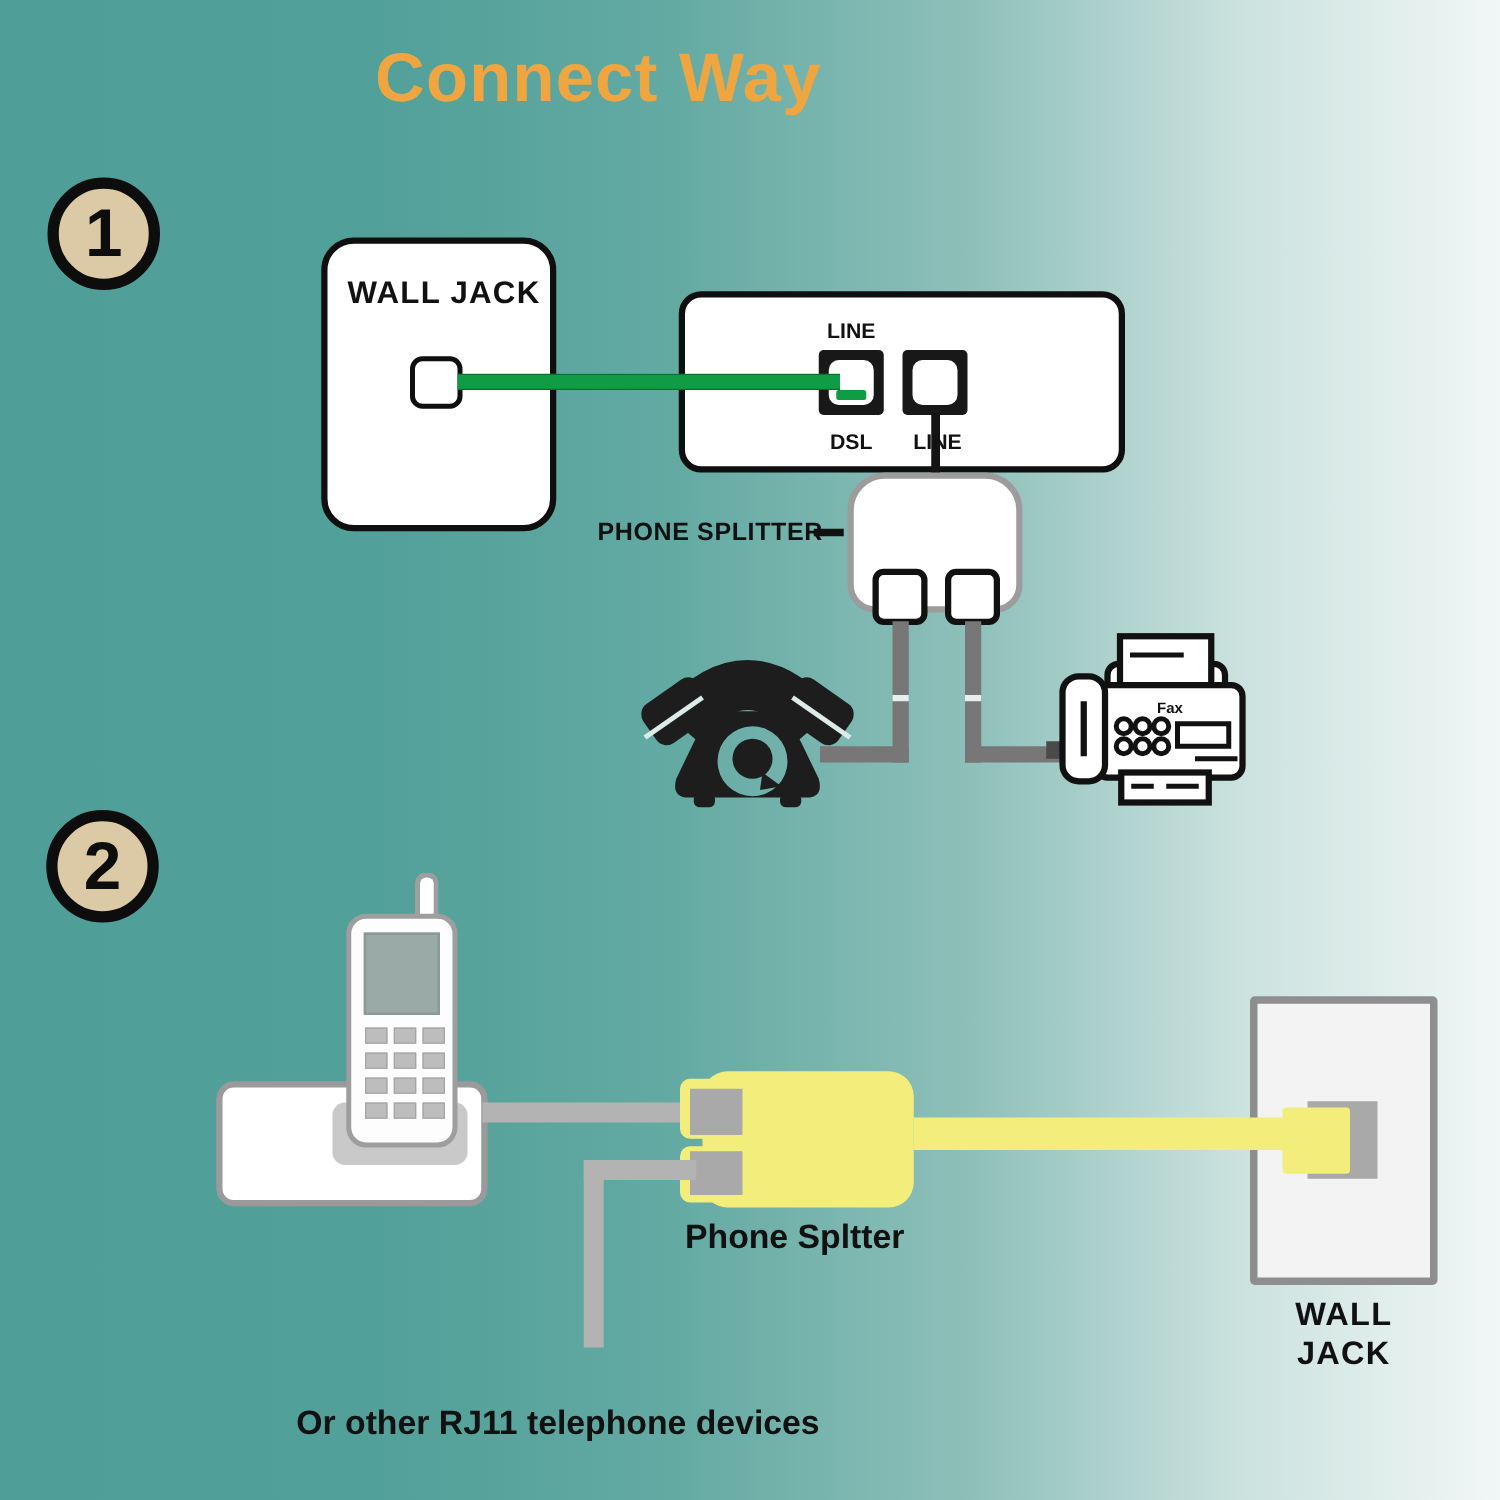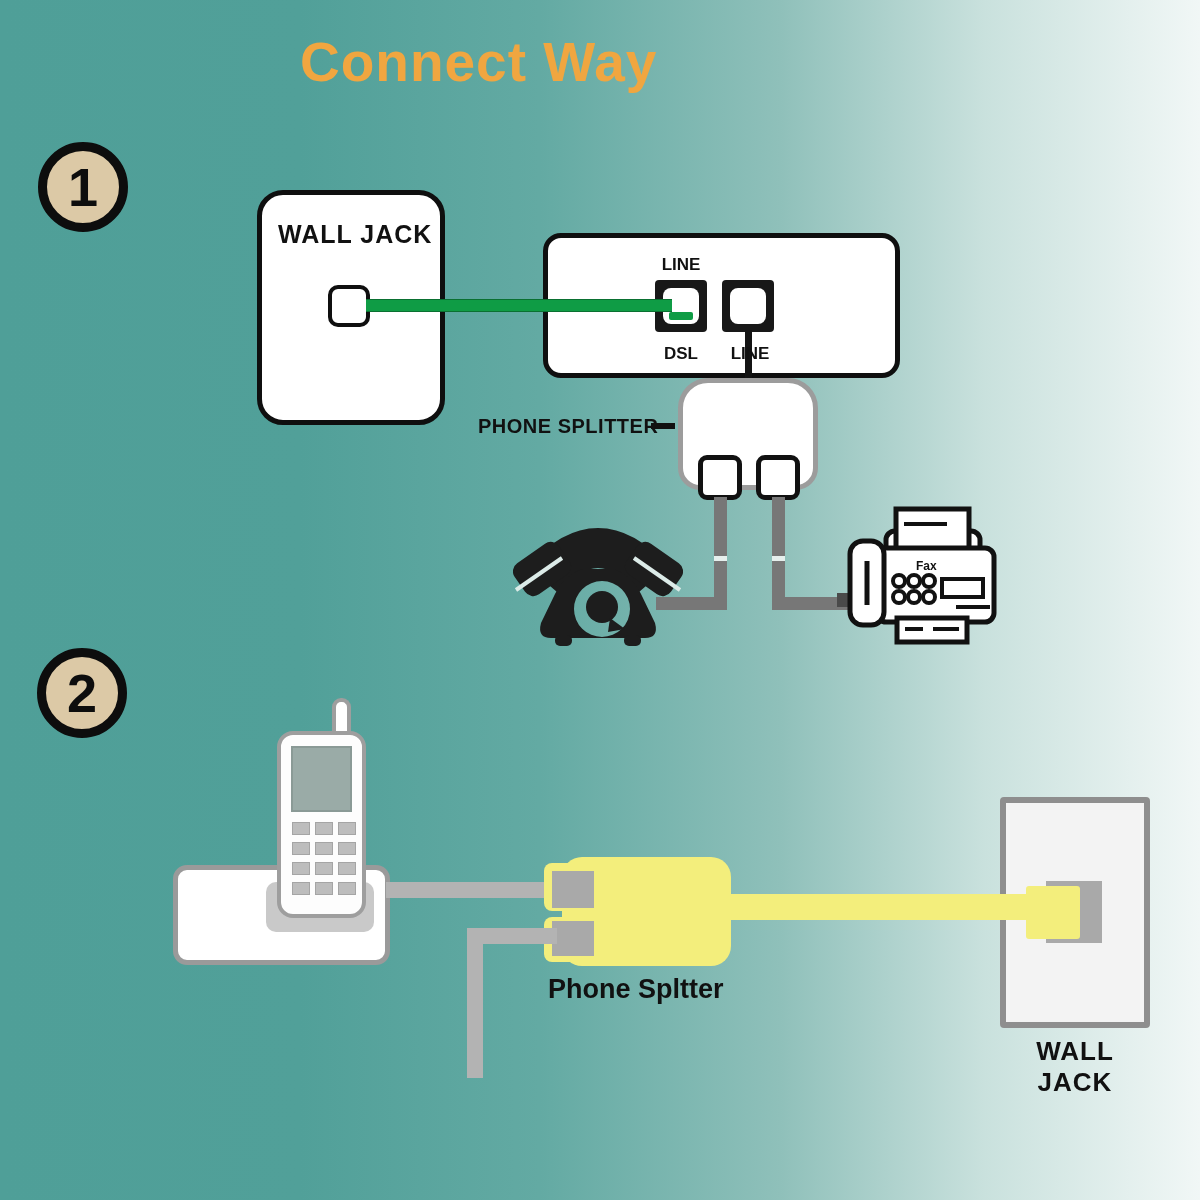--- a/index.html
+++ b/index.html
@@ -40,21 +40,21 @@
   .cable{background:#777;}
   #gc-left-v{left:714px;top:497px;width:13px;height:113px;}
   #gc-left-h{left:656px;top:597px;width:71px;height:13px;}
   #gc-right-v{left:772px;top:497px;width:13px;height:113px;}
   #gc-right-h{left:772px;top:597px;width:78px;height:13px;}
   .cable-gap{background:#e6efed;height:5px;width:13px;}
   #gap-left{left:714px;top:556px;}
   #gap-right{left:772px;top:556px;}
   #phone-svg{left:513px;top:506px;}
   #fax-svg{left:843px;top:503px;overflow:visible;}
-  #fax-label{left:916px;top:559px;width:40px;font-size:12px;text-align:left;}
+  #fax-label{left:916px;top:559px;width:40px;font-size:12px;text-align:center;}
   
   #base2{left:173px;top:865px;width:217px;height:100px;background:#fff;border:5px solid #9a9a9a;border-radius:14px;box-sizing:border-box;}
   #cradle2{left:266px;top:882px;width:108px;height:50px;background:#c9c9c9;border-radius:10px;}
   #cableA{left:386px;top:882px;width:172px;height:16px;background:#b3b3b3;}
   #antenna2{left:332px;top:698px;width:19px;height:44px;background:#fff;border:4px solid #9e9e9e;border-bottom:none;border-radius:9px 9px 0 0;box-sizing:border-box;}
   #handset2{left:277px;top:731px;width:89px;height:187px;background:#fdfdfd;border:4px solid #9e9e9e;border-radius:16px;box-sizing:border-box;}
   #screen2{left:291px;top:746px;width:61px;height:66px;background:#9aaba7;border:2px solid #8a9a96;box-sizing:border-box;}
   #keypad2{left:292px;top:822px;width:64px;height:78px;display:grid;grid-template-columns:repeat(3,18px);grid-template-rows:repeat(4,13px);gap:7px 5px;}
   .key{background:#bdbdbd;border:1px solid #a5a5a5;}
   .ysp{background:#f3ee7c;}
@@ -191,14 +191,15 @@
   <div class="abs" id="cableB-v"></div>
   <div class="abs" id="cableB-h"></div>
 
   <div class="abs" id="walljack2"></div>
   <div class="abs" id="wj2-port"></div>
   <div class="abs ysp" id="ycable"></div>
   <div class="abs ysp" id="yplug"></div>
 
   <div class="abs" id="splitter2-label">Phone Spltter</div>
   <div class="abs" id="walljack2-label">WALL JACK</div>
+  <div class="abs" id="devices-line2">Or other RJ11 telephone devices</div>
 
 </div>
 
 </body></html>

